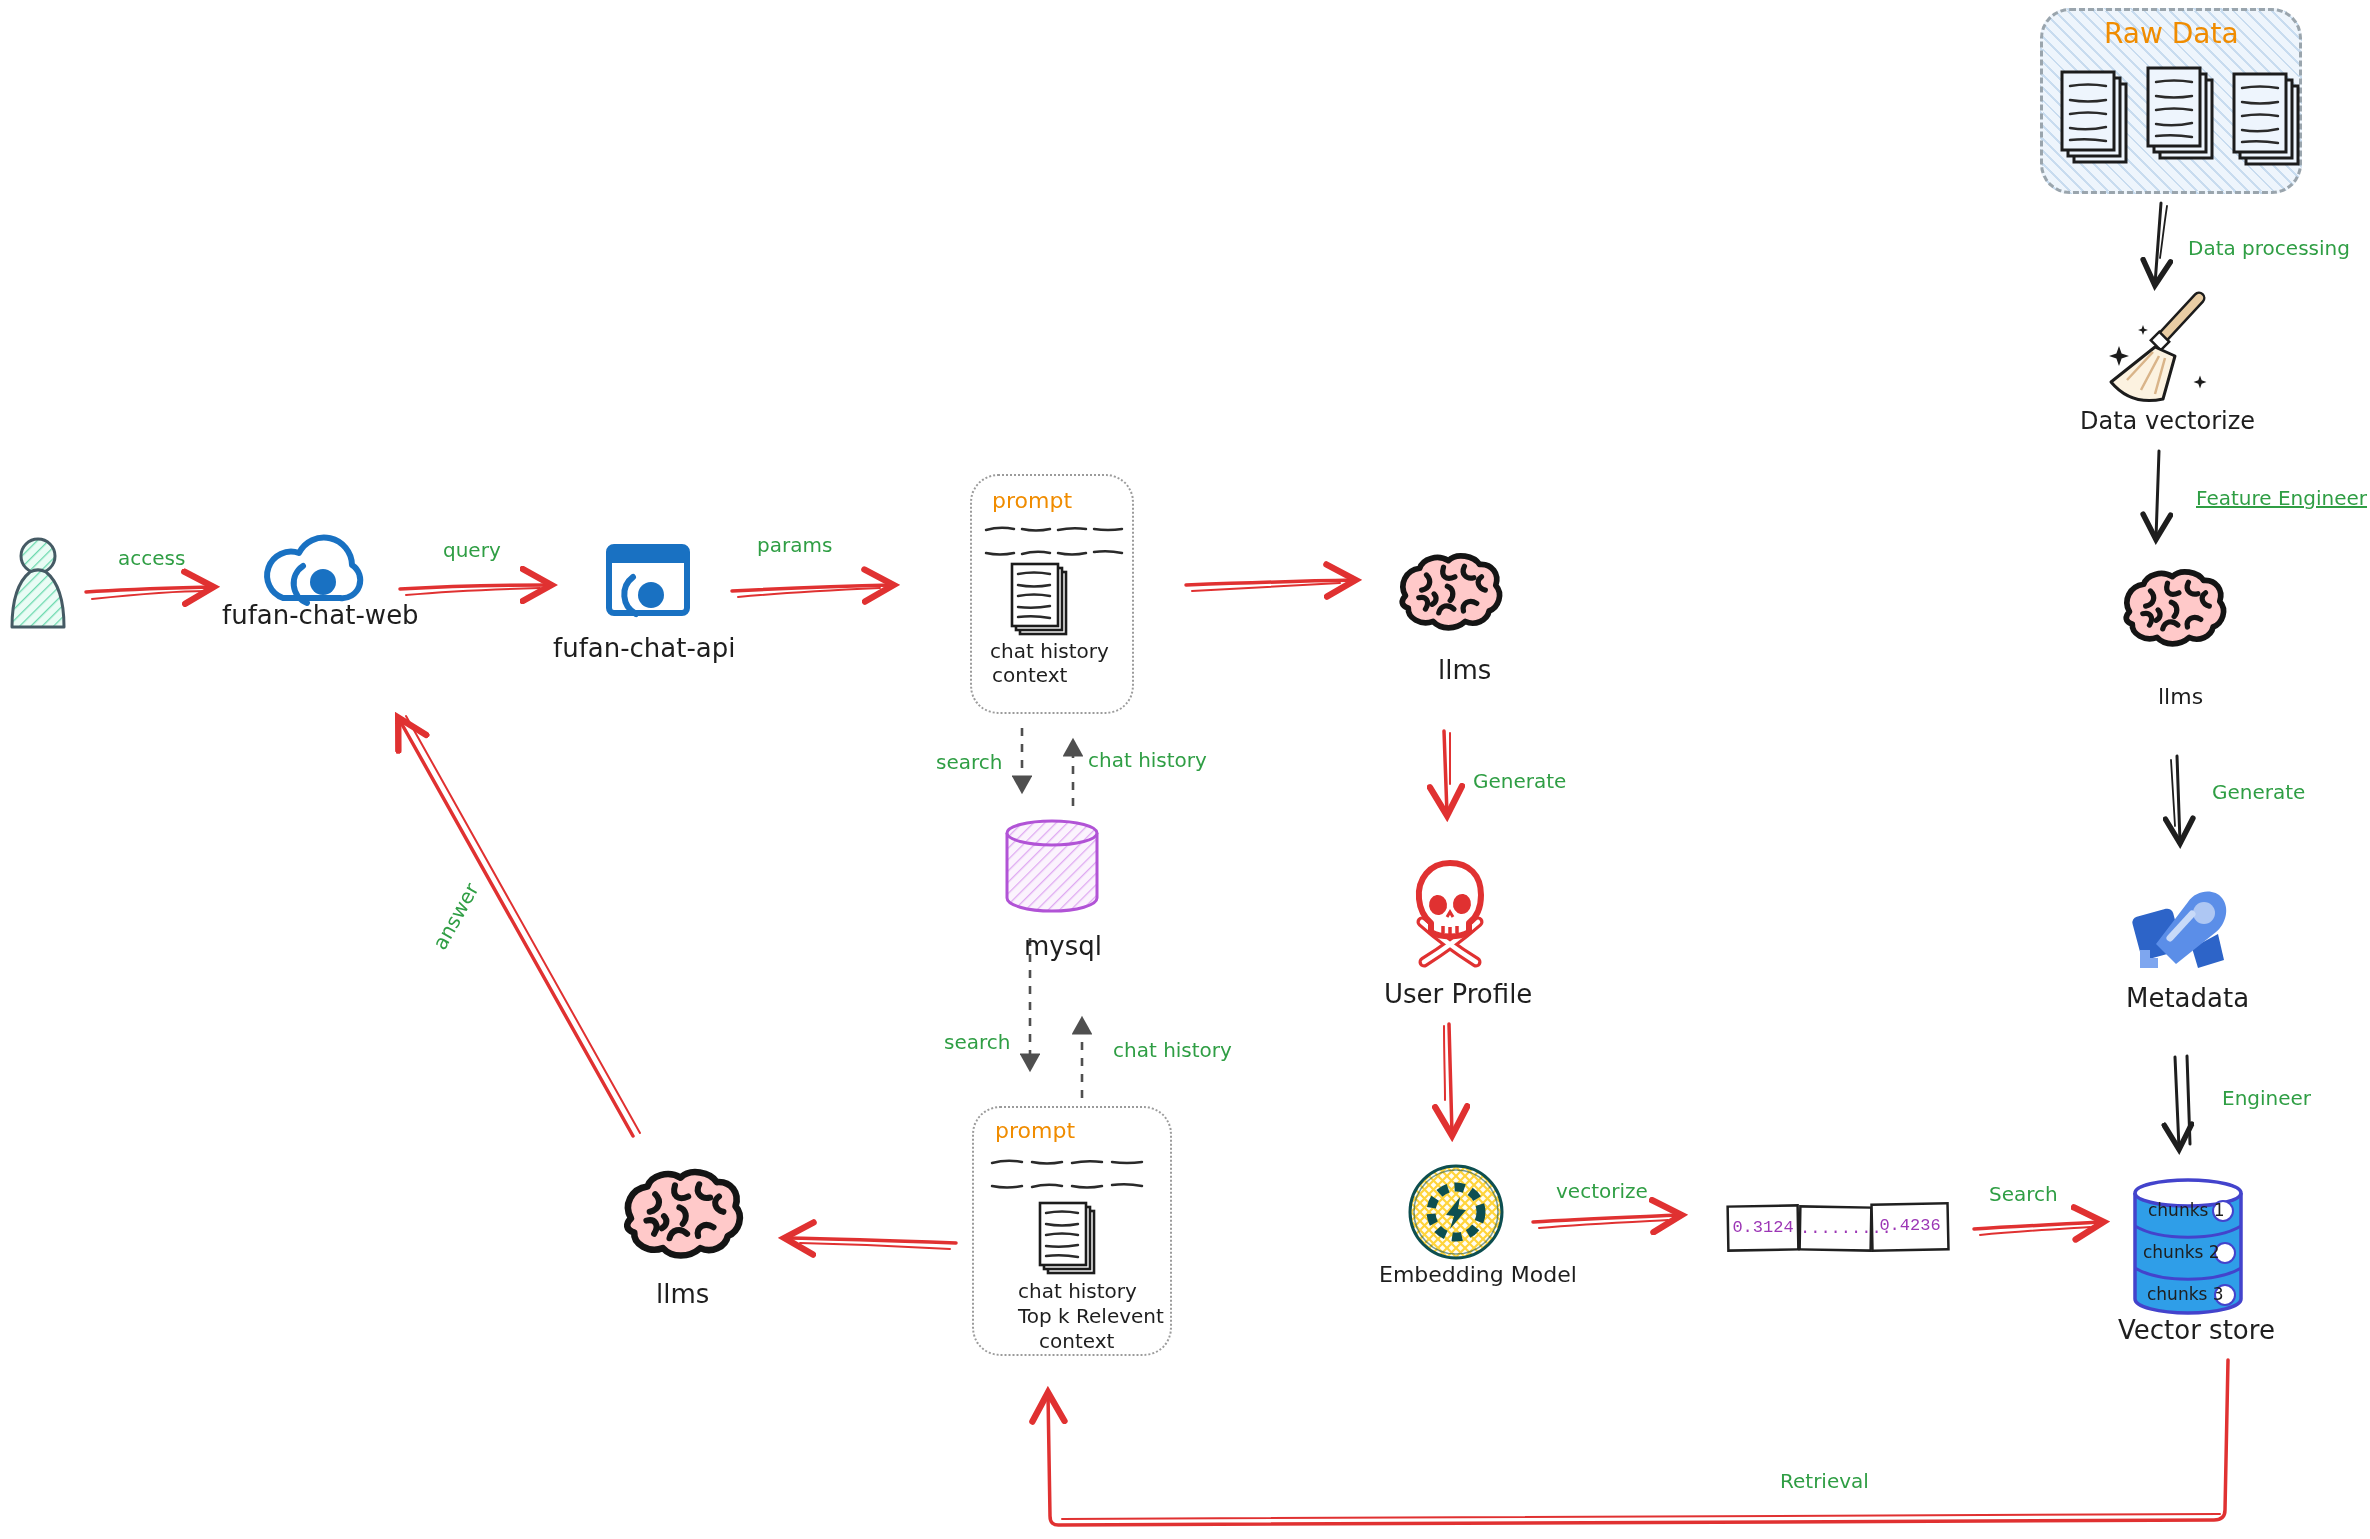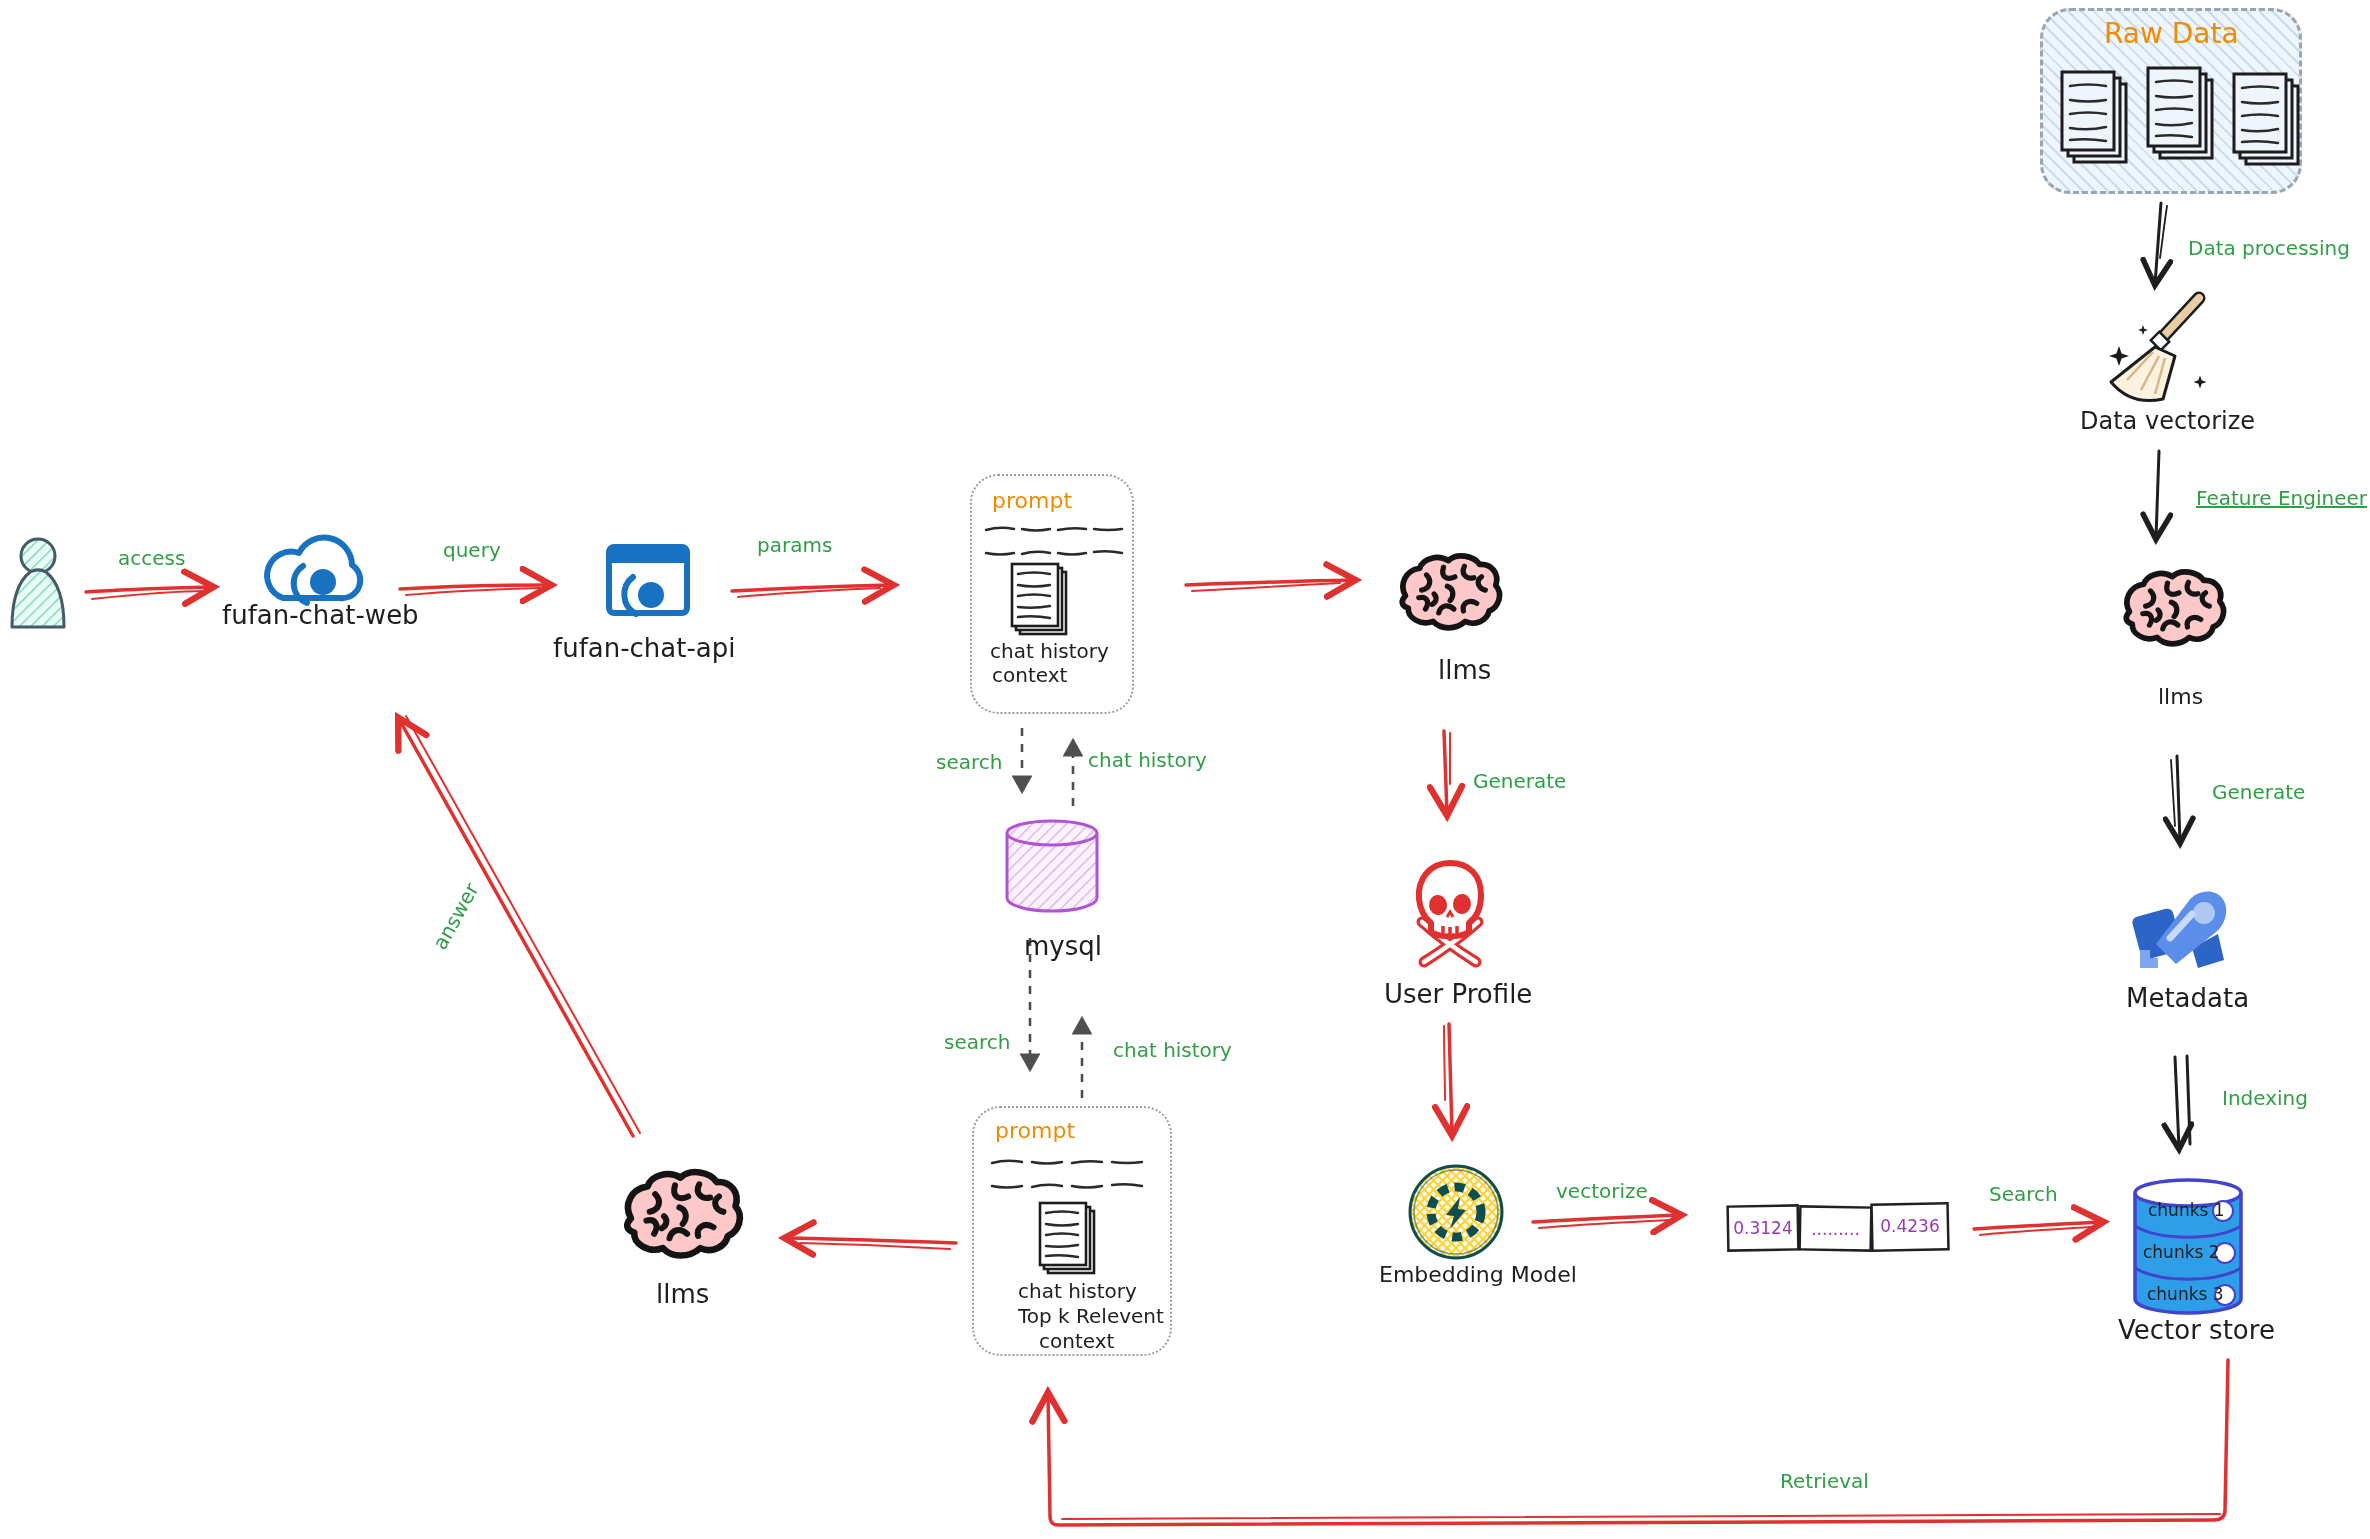--- a/index.html
+++ b/index.html
@@ -6,21 +6,21 @@
   #canvas{position:relative;width:2370px;height:1539px;background:#ffffff;overflow:hidden;
           font-family:"DejaVu Sans",sans-serif;}
   svg.layer{position:absolute;left:0;top:0;}
   .lbl{position:absolute;color:#1e1e1e;white-space:nowrap;line-height:1.15;}
   .green{color:#2f9e44;font-size:20px;}
   .orange{color:#f08c00;font-size:22px;font-weight:500;}
   .node{font-size:26px;}
   .node-sm{font-size:22px;}
   .cap{font-size:20px;}
   .chunk{font-size:17px;}
-  .cell{position:absolute;color:#9c36b5;font-size:17px;text-align:center;line-height:44px;}
+  .cell{position:absolute;color:#9c36b5;font-size:17px;text-align:center;line-height:44px;font-family:Liberation Mono, monospace;}
   .dotted-box{position:absolute;border:2.5px dotted #9b9b9b;border-radius:28px;background:transparent;}
   .rawdata-box{position:absolute;left:2040px;top:8px;width:256px;height:180px;border:3px dashed #9aa5ad;
        border-radius:30px;background-color:#eef5fc;
        background-image:repeating-linear-gradient(45deg,rgba(139,178,218,.38) 0 2px,transparent 2px 9px);}
   .bs{fill:none;stroke:#141414;stroke-width:5.5;stroke-linecap:round;}
   .redln{stroke:#e03131;stroke-width:3.5;fill:none;stroke-linecap:round;}
   .redln2{stroke:#e03131;stroke-width:2;fill:none;stroke-linecap:round;}
   .blkln{stroke:#1e1e1e;stroke-width:3;fill:none;stroke-linecap:round;}
   .blkln2{stroke:#1e1e1e;stroke-width:1.8;fill:none;stroke-linecap:round;}
   .dashln{stroke:#4f4f4f;stroke-width:2.6;fill:none;stroke-dasharray:8 8;}
@@ -298,19 +298,19 @@
   <div class="lbl green" style="left:420px;top:905px;transform:rotate(-61deg);transform-origin:center;">answer</div>
   <div class="lbl green" style="left:1780px;top:1470px;">Retrieval</div>
 
   <div class="lbl orange" style="left:2104px;top:18px;font-size:28px;">Raw Data</div>
   <div class="lbl green" style="left:2188px;top:237px;">Data processing</div>
   <div class="lbl" style="left:2080px;top:408px;font-size:24px;">Data vectorize</div>
   <div class="lbl green" style="left:2196px;top:487px;text-decoration:underline;">Feature Engineer</div>
   <div class="lbl" style="left:2158px;top:684px;font-size:22px;">llms</div>
   <div class="lbl green" style="left:2212px;top:781px;">Generate</div>
   <div class="lbl node" style="left:2126px;top:984px;">Metadata</div>
-  <div class="lbl green" style="left:2222px;top:1087px;">Indexing</div>
+  <div class="lbl green" style="left:2222px;top:1087px;">Engineer</div>
   <div class="lbl chunk" style="left:2148px;top:1201px;">chunks 1</div>
   <div class="lbl chunk" style="left:2143px;top:1243px;">chunks 2</div>
   <div class="lbl chunk" style="left:2147px;top:1285px;">chunks 3</div>
   <div class="lbl node" style="left:2118px;top:1316px;">Vector store</div>
 
 </div>
 
 </body></html>

